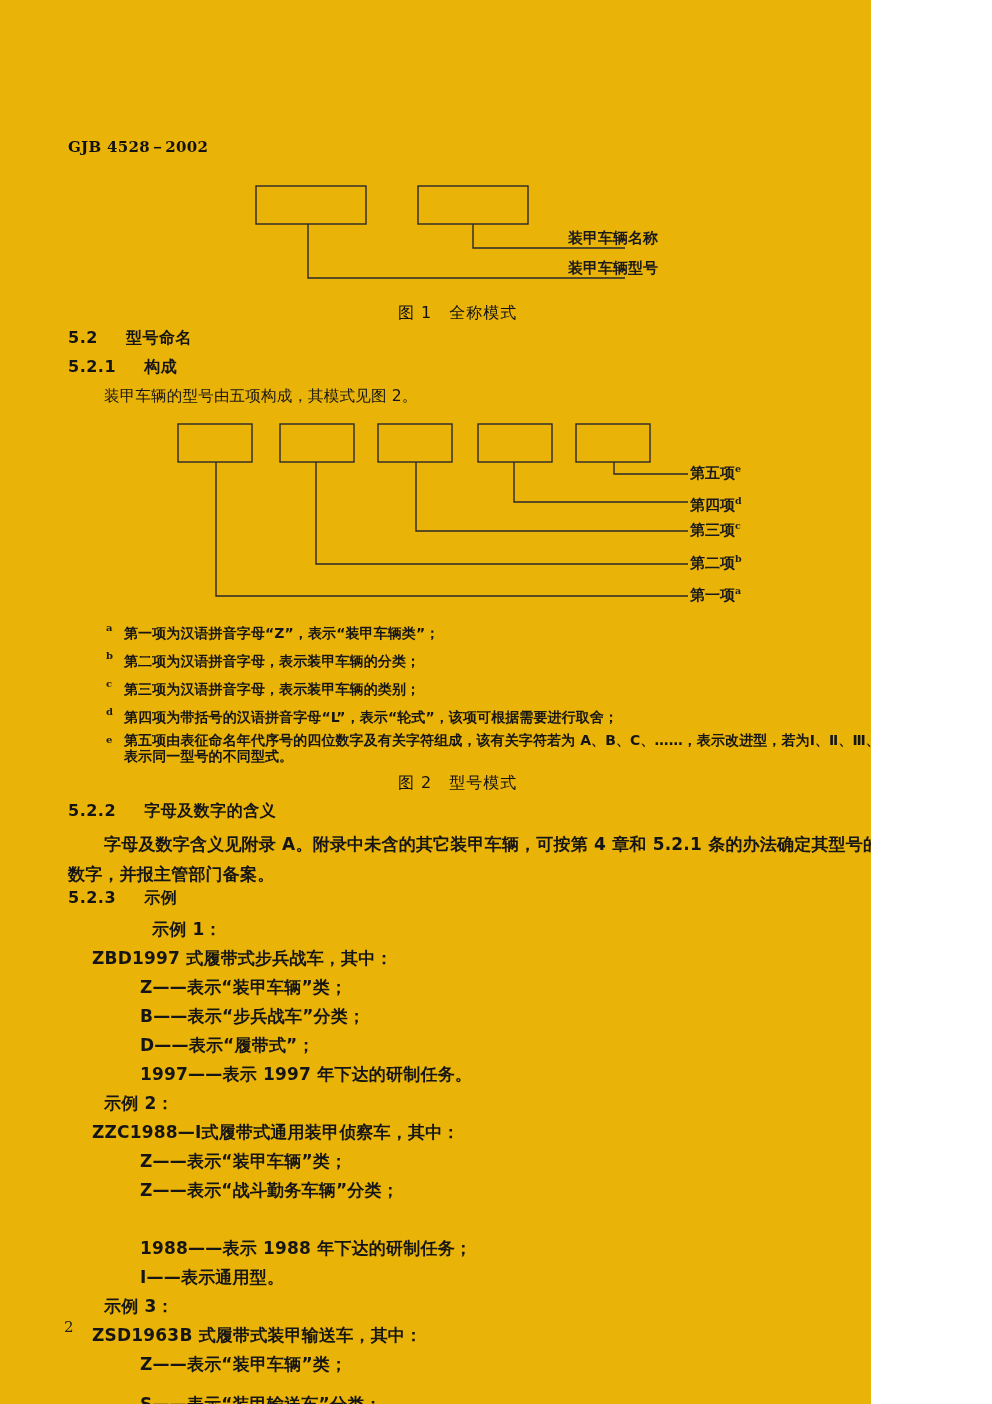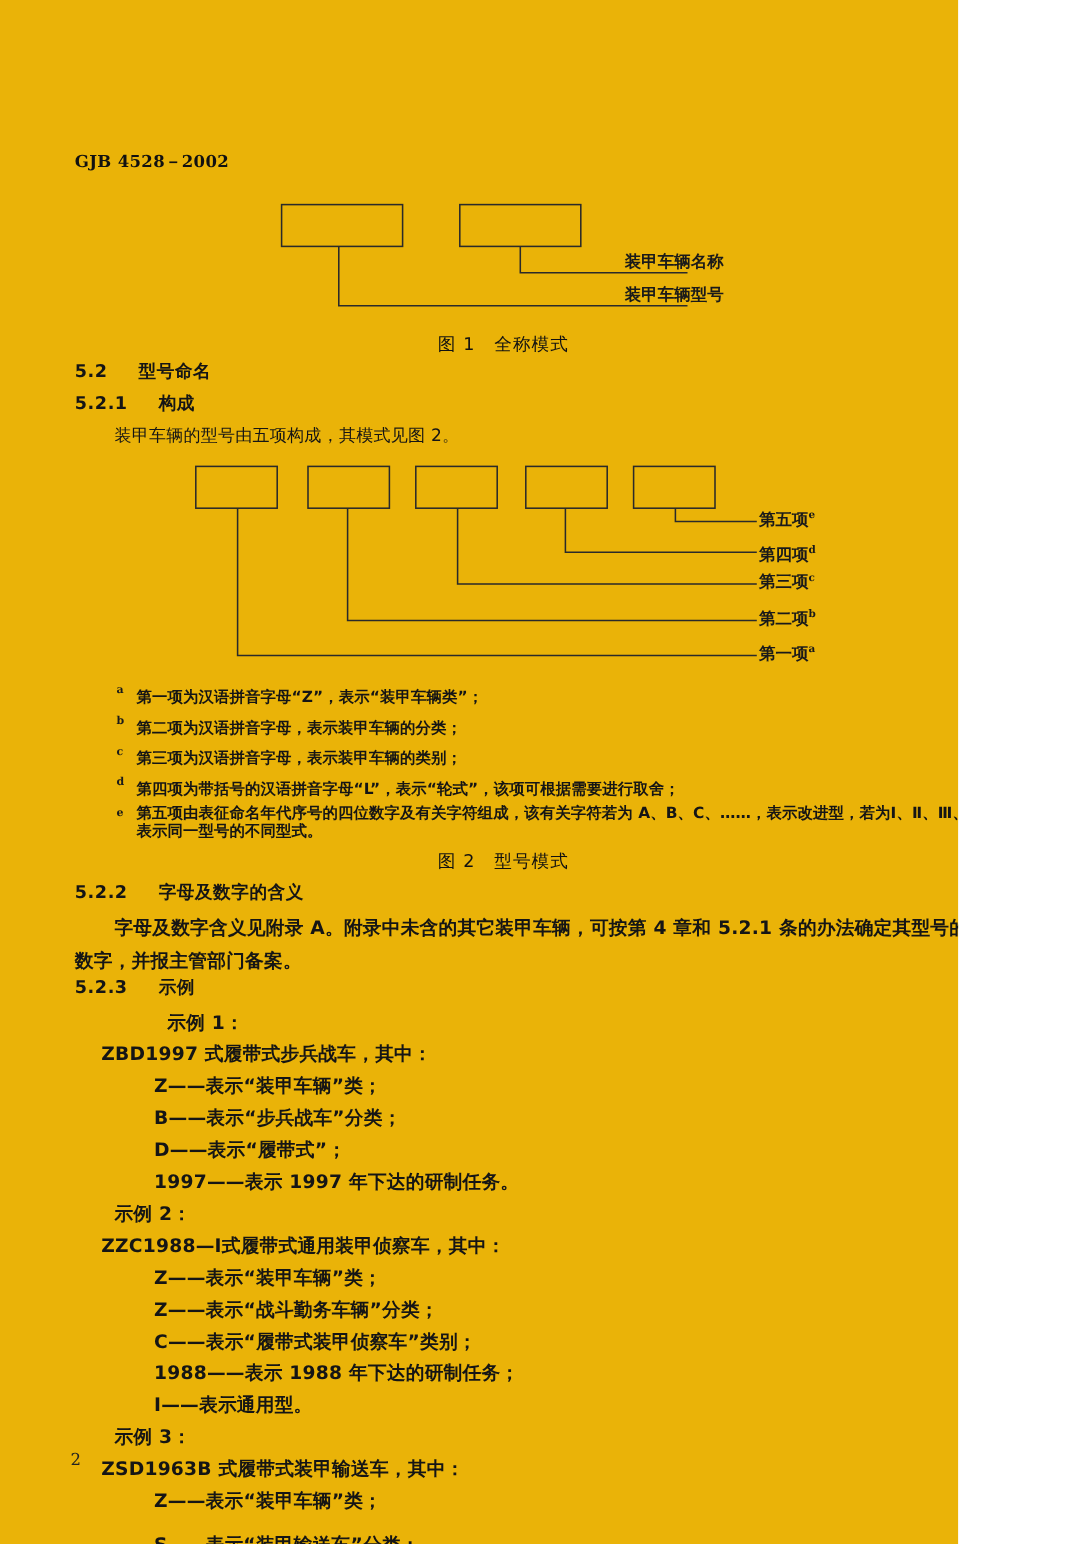--- a/index.html
+++ b/index.html
@@ -215,21 +215,20 @@
   <div class="t bodyb" style="left:92px; top:947px;">ZBD1997 式履带式步兵战车，其中：</div>
   <div class="t bodyb" style="left:140px; top:976px;">Z——表示“装甲车辆”类；</div>
   <div class="t bodyb" style="left:140px; top:1005px;">B——表示“步兵战车”分类；</div>
   <div class="t bodyb" style="left:140px; top:1034px;">D——表示“履带式”；</div>
   <div class="t bodyb" style="left:140px; top:1063px;">1997——表示 1997 年下达的研制任务。</div>
 
   <div class="t bodyb" style="left:104px; top:1092px;">示例 2：</div>
   <div class="t bodyb" style="left:92px; top:1121px;">ZZC1988—Ⅰ式履带式通用装甲侦察车，其中：</div>
   <div class="t bodyb" style="left:140px; top:1150px;">Z——表示“装甲车辆”类；</div>
   <div class="t bodyb" style="left:140px; top:1179px;">Z——表示“战斗勤务车辆”分类；</div>
-  <div class="t bodyb" style="left:140px; top:1208px;">C——表示“履带式装甲侦察车”类别；</div>
   <div class="t bodyb" style="left:140px; top:1237px;">1988——表示 1988 年下达的研制任务；</div>
   <div class="t bodyb" style="left:140px; top:1266px;">Ⅰ——表示通用型。</div>
 
   <div class="t bodyb" style="left:104px; top:1295px;">示例 3：</div>
   <div class="t bodyb" style="left:92px; top:1324px;">ZSD1963B 式履带式装甲输送车，其中：</div>
   <div class="t bodyb" style="left:140px; top:1353px;">Z——表示“装甲车辆”类；</div>
   <div class="t bodyb" style="left:140px; top:1382px;margin-top:11px;">S——表示“装甲输送车”分类；</div>
 
   <div class="pageno">2</div>
 

